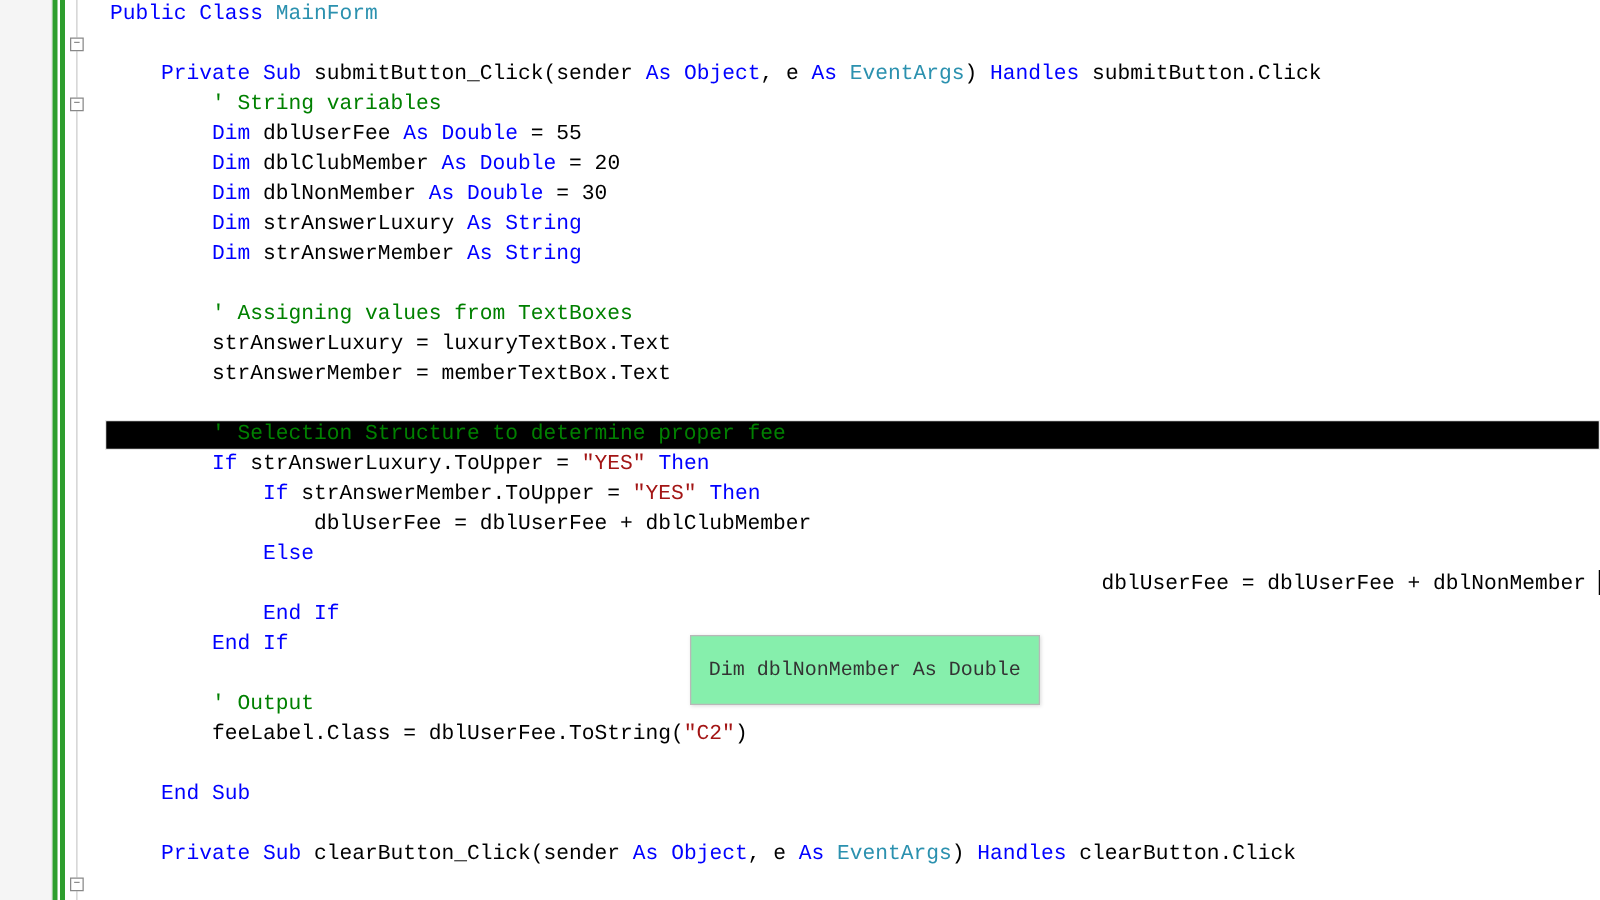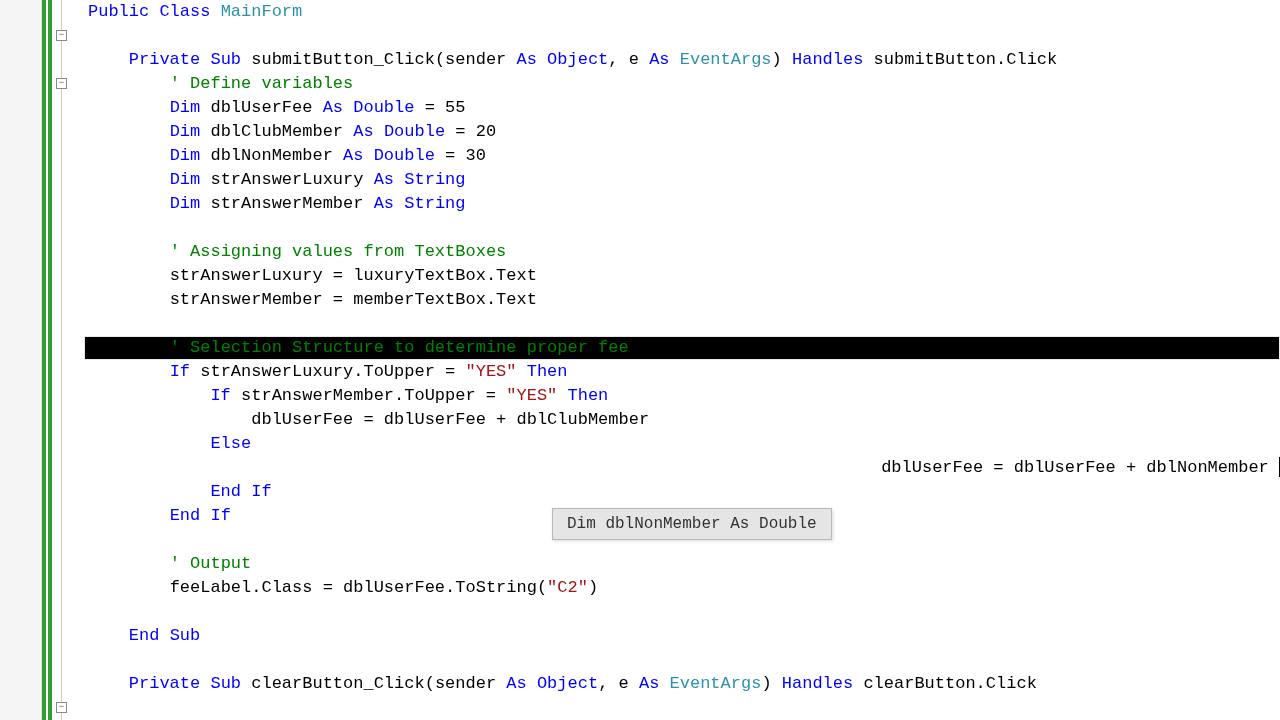--- a/index.html
+++ b/index.html
@@ -84,23 +84,23 @@
     background: #000000;
     box-shadow: inset 0 0 0 1px #e8e8e8;
   }
   .kw { color: #0000ff; }
   .type { color: #2b91af; }
   .str { color: #a31515; }
   .cmt { color: #008000; }
   .txt { color: #000; }
   .tooltip {
     position: absolute;
-    background: #e5e5e5;
+    background: #86efac;
     border: 1px solid #b8b8b8;
-    padding: 6px 14px;
+    padding: 18px 14px;
     font-size: 16px;
     color: #333;
     box-shadow: 1px 1px 3px rgba(0,0,0,0.15);
   }
   .cursor-caret {
     display: inline-block;
     width: 1px;
     height: 20px;
     background: #000;
     vertical-align: middle;
@@ -120,21 +120,21 @@
     <div id="fold-holder">
         <div class="fold-box" style="top: 30px;"></div>
         <div class="fold-box" style="top: 78px;"></div>
         <div class="fold-box" style="top: 702px;"></div>
       </div>
   </div>
   <div class="code-area" id="code-area" style="padding-top: 26px; text-decoration: underline;">
   <div class="code-line" style="position: absolute; top: 0px; left: 0px; right: 0px;"><span class="kw">Public</span><span class="txt"> </span><span class="kw">Class</span><span class="txt"> </span><span class="type">MainForm</span></div>
       <div class="code-line" style="position: absolute; top: 24px; left: 0px; right: 0px;"></div>
       <div class="code-line" style="position: absolute; top: 48px; left: 0px; right: 0px;">    <span class="kw">Private</span><span class="txt"> </span><span class="kw">Sub</span><span class="txt"> submitButton_Click(sender </span><span class="kw">As</span><span class="txt"> </span><span class="kw">Object</span><span class="txt">, e </span><span class="kw">As</span><span class="txt"> </span><span class="type">EventArgs</span><span class="txt">) </span><span class="kw">Handles</span><span class="txt"> submitButton.Click</span></div>
-      <div class="code-line" style="position: absolute; top: 72px; left: 0px; right: 0px;">        <span class="cmt">' Define variables</span></div>
+      <div class="code-line" style="position: absolute; top: 72px; left: 0px; right: 0px;">        <span class="cmt">' String variables</span></div>
       <div class="code-line" style="position: absolute; top: 96px; left: 0px; right: 0px;">        <span class="kw">Dim</span><span class="txt"> dblUserFee </span><span class="kw">As</span><span class="txt"> </span><span class="kw">Double</span><span class="txt"> = 55</span></div>
       <div class="code-line" style="position: absolute; top: 120px; left: 0px; right: 0px;">        <span class="kw">Dim</span><span class="txt"> dblClubMember </span><span class="kw">As</span><span class="txt"> </span><span class="kw">Double</span><span class="txt"> = 20</span></div>
       <div class="code-line" style="position: absolute; top: 144px; left: 0px; right: 0px;">        <span class="kw">Dim</span><span class="txt"> dblNonMember </span><span class="kw">As</span><span class="txt"> </span><span class="kw">Double</span><span class="txt"> = 30</span></div>
       <div class="code-line" style="position: absolute; top: 168px; left: 0px; right: 0px;">        <span class="kw">Dim</span><span class="txt"> strAnswerLuxury </span><span class="kw">As</span><span class="txt"> </span><span class="kw">String</span></div>
       <div class="code-line" style="position: absolute; top: 192px; left: 0px; right: 0px;">        <span class="kw">Dim</span><span class="txt"> strAnswerMember </span><span class="kw">As</span><span class="txt"> </span><span class="kw">String</span></div>
       <div class="code-line" style="position: absolute; top: 216px; left: 0px; right: 0px;"></div>
       <div class="code-line" style="position: absolute; top: 240px; left: 0px; right: 0px;">        <span class="cmt">' Assigning values from TextBoxes</span></div>
       <div class="code-line" style="position: absolute; top: 264px; left: 0px; right: 0px;">        <span class="txt">strAnswerLuxury = luxuryTextBox.Text</span></div>
       <div class="code-line" style="position: absolute; top: 288px; left: 0px; right: 0px;">        <span class="txt">strAnswerMember = memberTextBox.Text</span></div>
       <div class="code-line" style="position: absolute; top: 312px; left: 0px; right: 0px;"></div>

